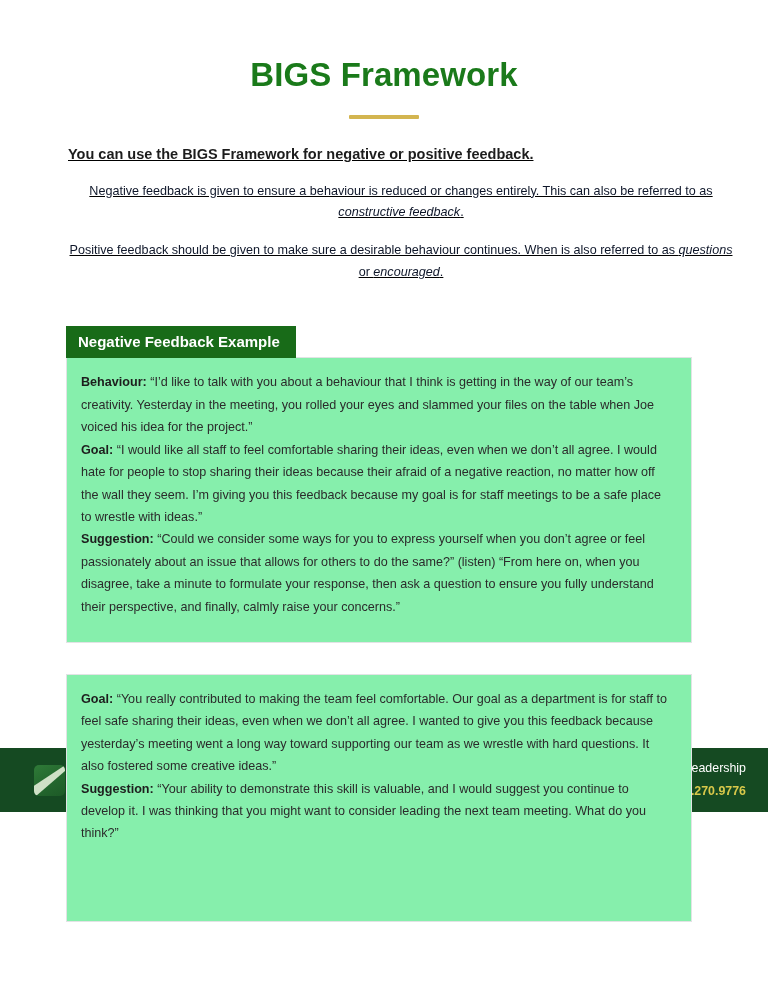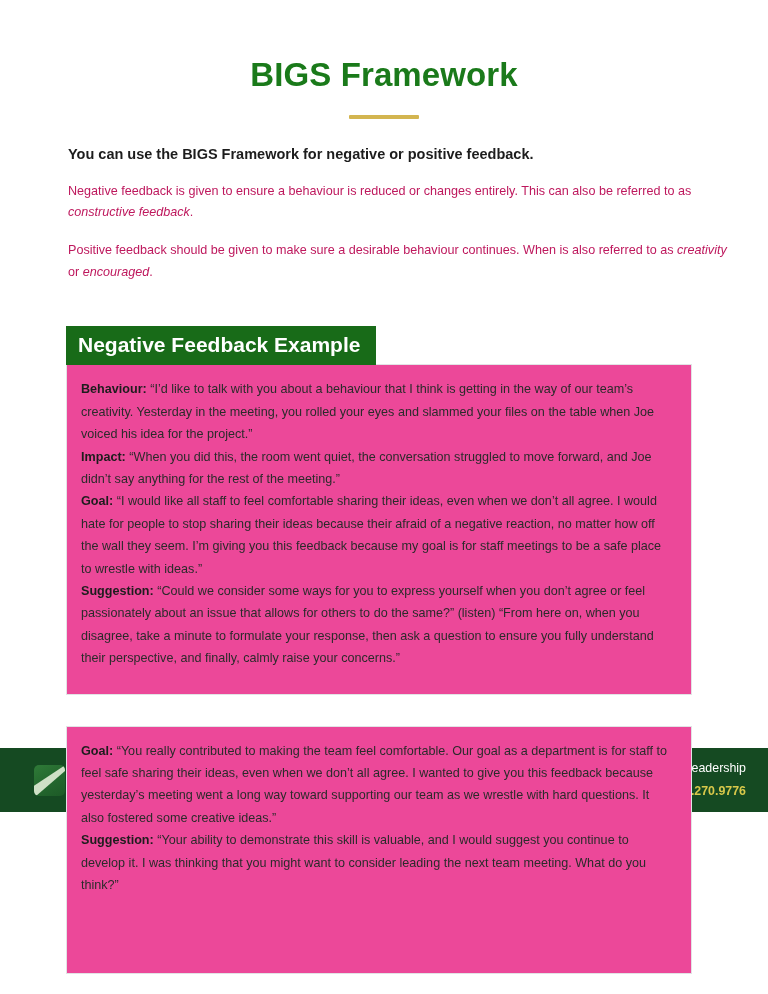--- a/index.html
+++ b/index.html
@@ -38,61 +38,63 @@
     height: 4px;
     background: #d3b550;
     margin: 22px auto 0 auto;
     border-radius: 1px;
   }
 
   
   .intro {
     margin: 0;
     padding: 0 34px 0 68px;
+    text-decoration: underline;
   }
   .subhead {
     margin: 25px 0 0 0;
     font-size: 14.5px;
     font-weight: bold;
     color: #1d1d1d;
     line-height: 1.4;
   }
   .para {
     margin: 16px 0 0 0;
     font-size: 12.6px;
-    color: #be185d;
+    color: #0f172a;
     line-height: 1.72;
+    text-align: center;
   }
   .para em { font-style: italic; }
 
   
   .example {
     position: relative;
     margin: 0 76px 0 66px;
   }
   #negative-example { margin-top: 43px; }
   #positive-example { margin-top: 32px; }
 
   .example-header {
     display: inline-block;
     background: #186b18;
     color: #ffffff;
-    font-size: 21px;
+    font-size: 15px;
     font-weight: 600;
     padding: 7px 16px 8px 12px;
     line-height: 1.15;
     position: relative;
     z-index: 2;
   }
   .example-body {
     border: 1px solid #e2e3e5;
     margin-top: -1px;
     padding: 13px 24px 24px 14px;
     box-sizing: border-box;
-    background: #ec4899;
+    background: #86efac;
     position: relative;
     z-index: 1;
   }
   #negative-example .example-body { min-height: 254px; }
   #positive-example .example-body { min-height: 248px; }
 
   .field {
     margin: 0 0 0 0;
     font-size: 12.6px;
     color: #2b2b2b;
@@ -172,28 +174,27 @@
 <div class="page">
 
   <h1 class="title">BIGS Framework</h1>
   <div class="gold-rule"></div>
 
   <div class="intro">
     <p class="subhead">You can use the BIGS Framework for negative or positive feedback.</p>
 
     <p class="para"><span>Negative feedback is given to ensure a behaviour is reduced or changes entirely. This can also be referred to as </span><em>constructive feedback</em><span>.</span></p>
 
-    <p class="para"><span>Positive feedback should be given to make sure a desirable behaviour continues. When is also referred to as </span><em>creativity</em><span> or </span><em>encouraged</em><span>.</span></p>
+    <p class="para"><span>Positive feedback should be given to make sure a desirable behaviour continues. When is also referred to as </span><em>questions</em><span> or </span><em>encouraged</em><span>.</span></p>
   </div>
 
   <section class="example" id="negative-example">
     <div class="example-header">Negative Feedback Example</div>
     <div class="example-body">
       <p class="field"><span class="field-label">Behaviour:</span><span> “I’d like to talk with you about a behaviour that I think is getting in the way of our team’s creativity. Yesterday in the meeting, you rolled your eyes and slammed your files on the table when Joe voiced his idea for the project.”</span></p>
-      <p class="field"><span class="field-label">Impact:</span><span> “When you did this, the room went quiet, the conversation struggled to move forward, and Joe didn’t say anything for the rest of the meeting.”</span></p>
       <p class="field"><span class="field-label">Goal:</span><span> “I would like all staff to feel comfortable sharing their ideas, even when we don’t all agree. I would hate for people to stop sharing their ideas because their afraid of a negative reaction, no matter how off the wall they seem. I’m giving you this feedback because my goal is for staff meetings to be a safe place to wrestle with ideas.”</span></p>
       <p class="field"><span class="field-label">Suggestion:</span><span> “Could we consider some ways for you to express yourself when you don’t agree or feel passionately about an issue that allows for others to do the same?” (listen) “From here on, when you disagree, take a minute to formulate your response, then ask a question to ensure you fully understand their perspective, and finally, calmly raise your concerns.”</span></p>
     </div>
   </section>
 
   <section class="example" id="positive-example">
     <div class="example-body">
       <p class="field"><span class="field-label">Goal:</span><span> “You really contributed to making the team feel comfortable. Our goal as a department is for staff to feel safe sharing their ideas, even when we don’t all agree. I wanted to give you this feedback because yesterday’s meeting went a long way toward supporting our team as we wrestle with hard questions. It also fostered some creative ideas.”</span></p>
       <p class="field"><span class="field-label">Suggestion:</span><span> “Your ability to demonstrate this skill is valuable, and I would suggest you continue to develop it. I was thinking that you might want to consider leading the next team meeting. What do you think?”</span></p>
     </div>

